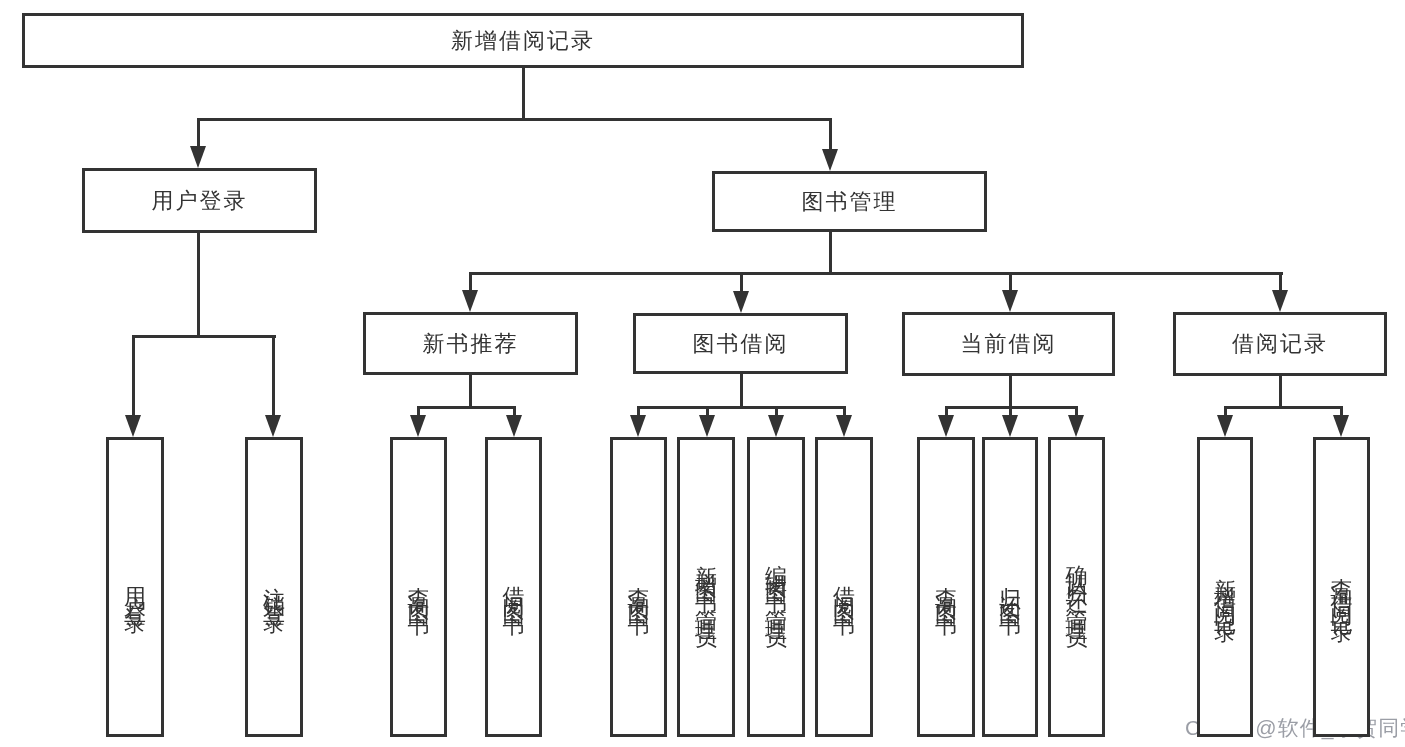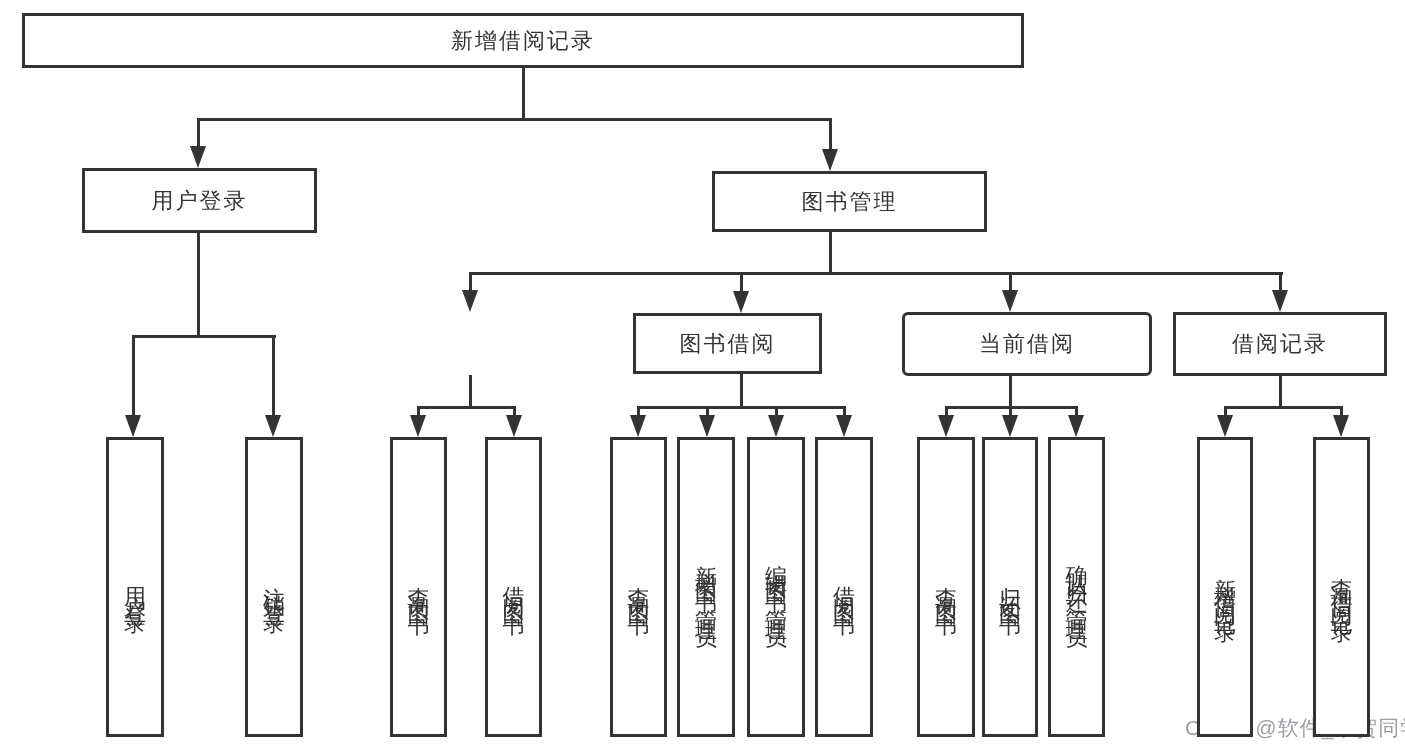--- a/index.html
+++ b/index.html
@@ -121,24 +121,27 @@
     <div class="connector-arrow" style="left: 1333px; top: 415px; border-top-color: rgb(51, 51, 51);"></div>
     <div class="node h" style="left: 22px; top: 13px; width: 1002px; height: 55px; border-color: rgb(51, 51, 51);">
       <span class="label">新增借阅记录</span>
     </div>
     <div class="node h" style="left: 82px; top: 168px; width: 235px; height: 65px; border-color: rgb(51, 51, 51);">
       <span class="label">用户登录</span>
     </div>
     <div class="node h" style="left: 712px; top: 171px; width: 275px; height: 61px; border-color: rgb(51, 51, 51);">
       <span class="label">图书管理</span>
     </div>
-    <div class="node h" style="left: 633px; top: 313px; width: 189px; height: 61px; border-color: rgb(51, 51, 51);">
+    <div class="node h" style="left: 363px; top: 312px; width: 215px; height: 63px; border-color: rgb(51, 51, 51);">
+      <span class="label">新书推荐</span>
+    </div>
+    <div class="node h" style="left: 633px; top: 313px; width: 215px; height: 61px; border-color: rgb(51, 51, 51);">
       <span class="label">图书借阅</span>
     </div>
-    <div class="node h" style="left: 902px; top: 312px; width: 250px; height: 64px; border-color: rgb(51, 51, 51); border-radius: 6px;">
+    <div class="node h" style="left: 902px; top: 312px; width: 213px; height: 64px; border-color: rgb(51, 51, 51);">
       <span class="label">当前借阅</span>
     </div>
     <div class="node h" style="left: 1173px; top: 312px; width: 214px; height: 64px; border-color: rgb(51, 51, 51);">
       <span class="label">借阅记录</span>
     </div>
     <div class="node v" style="left: 106px; top: 437px; width: 58px; height: 300px; border-color: rgb(51, 51, 51);">
       <span class="label">用户登录</span>
     </div>
     <div class="node v" style="left: 245px; top: 437px; width: 58px; height: 300px; border-color: rgb(51, 51, 51);">
       <span class="label">注销登录</span>

